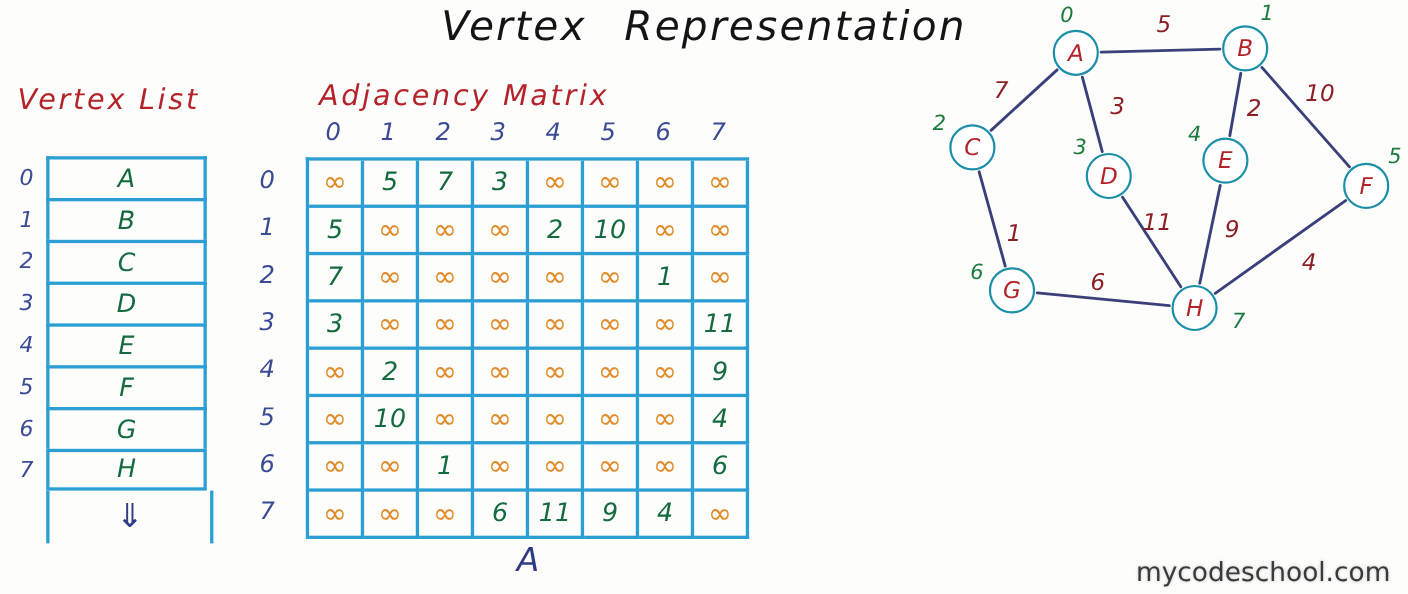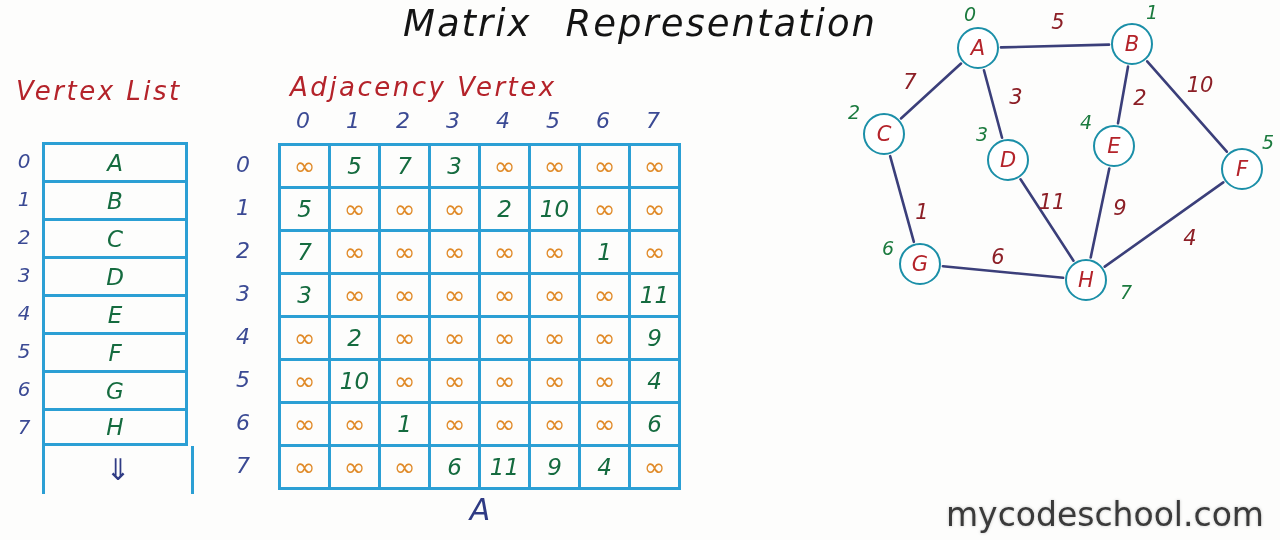--- a/index.html
+++ b/index.html
@@ -93,31 +93,31 @@
     position:absolute;color:#1b7a3e;font-size:19px;
     transform:translate(-50%,-50%);
   }
   .gweight{
     position:absolute;color:#8c1f26;font-size:21px;font-style:italic;
     transform:translate(-50%,-50%);
   }
 
   
   #watermark{
-    right:16px;bottom:6px;color:#3a3a3a;font-size:33px;
+    right:16px;bottom:6px;color:#3a3a3a;font-size:24px;
     text-shadow:0 0 3px rgba(120,120,120,.45);
   }
 </style>
 </head>
 <body>
 
 <div id="root">
 
   <div class="abs hand" id="title">
-    <span>Matrix</span><span class="gap"></span><span>Representation</span>
+    <span>Vertex</span><span class="gap"></span><span>Representation</span>
   </div>
 
   <div class="abs hand heading" id="vertex-list-heading">Vertex List</div>
 
   <div class="abs" id="vertex-index-col">
     <div class="idx hand">0</div>
     <div class="idx hand">1</div>
     <div class="idx hand">2</div>
     <div class="idx hand">3</div>
     <div class="idx hand">4</div>
@@ -131,21 +131,21 @@
     <div class="vrow hand">B</div>
     <div class="vrow hand">C</div>
     <div class="vrow hand">D</div>
     <div class="vrow hand">E</div>
     <div class="vrow hand">F</div>
     <div class="vrow hand">G</div>
     <div class="vrow hand last">H</div>
   </div>
   <div class="abs" id="vlist-arrow">⇓</div>
 
-  <div class="abs hand heading" id="adjacency-heading">Adjacency Vertex</div>
+  <div class="abs hand heading" id="adjacency-heading">Adjacency Matrix</div>
 
   <div class="abs" id="matrix-col-head">
     <div class="ch hand">0</div>
     <div class="ch hand">1</div>
     <div class="ch hand">2</div>
     <div class="ch hand">3</div>
     <div class="ch hand">4</div>
     <div class="ch hand">5</div>
     <div class="ch hand">6</div>
     <div class="ch hand">7</div>

